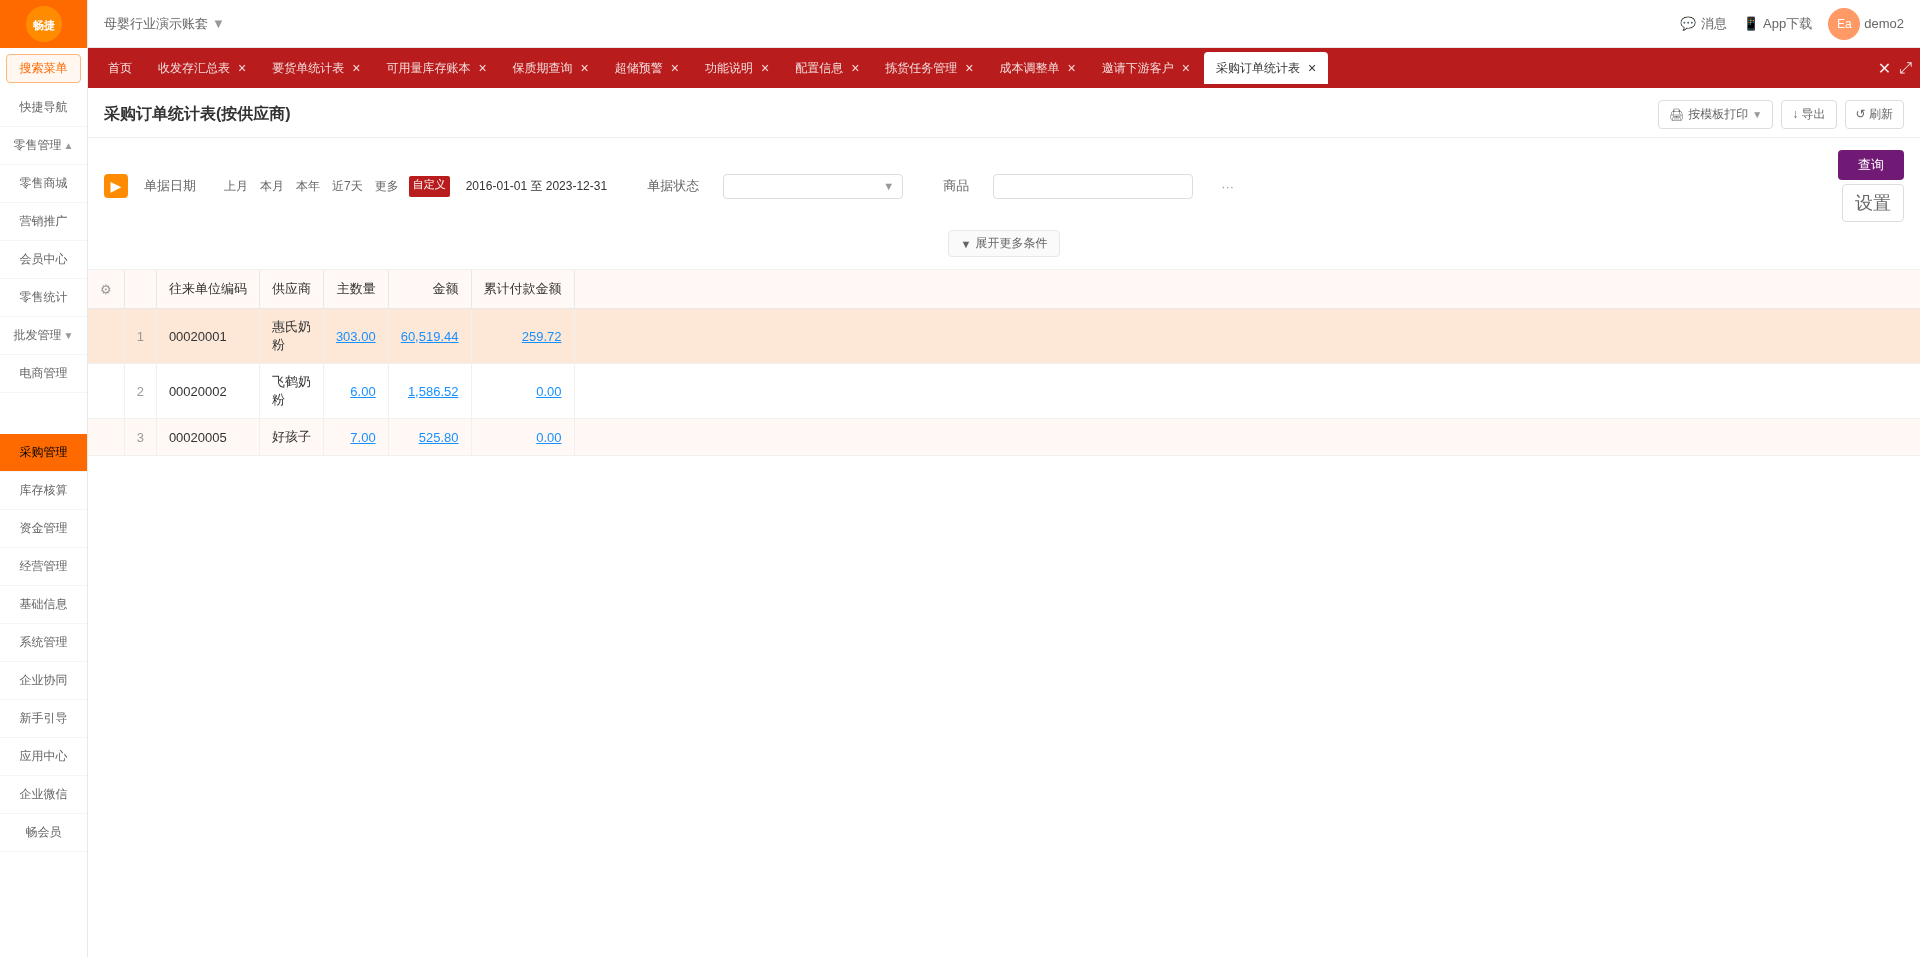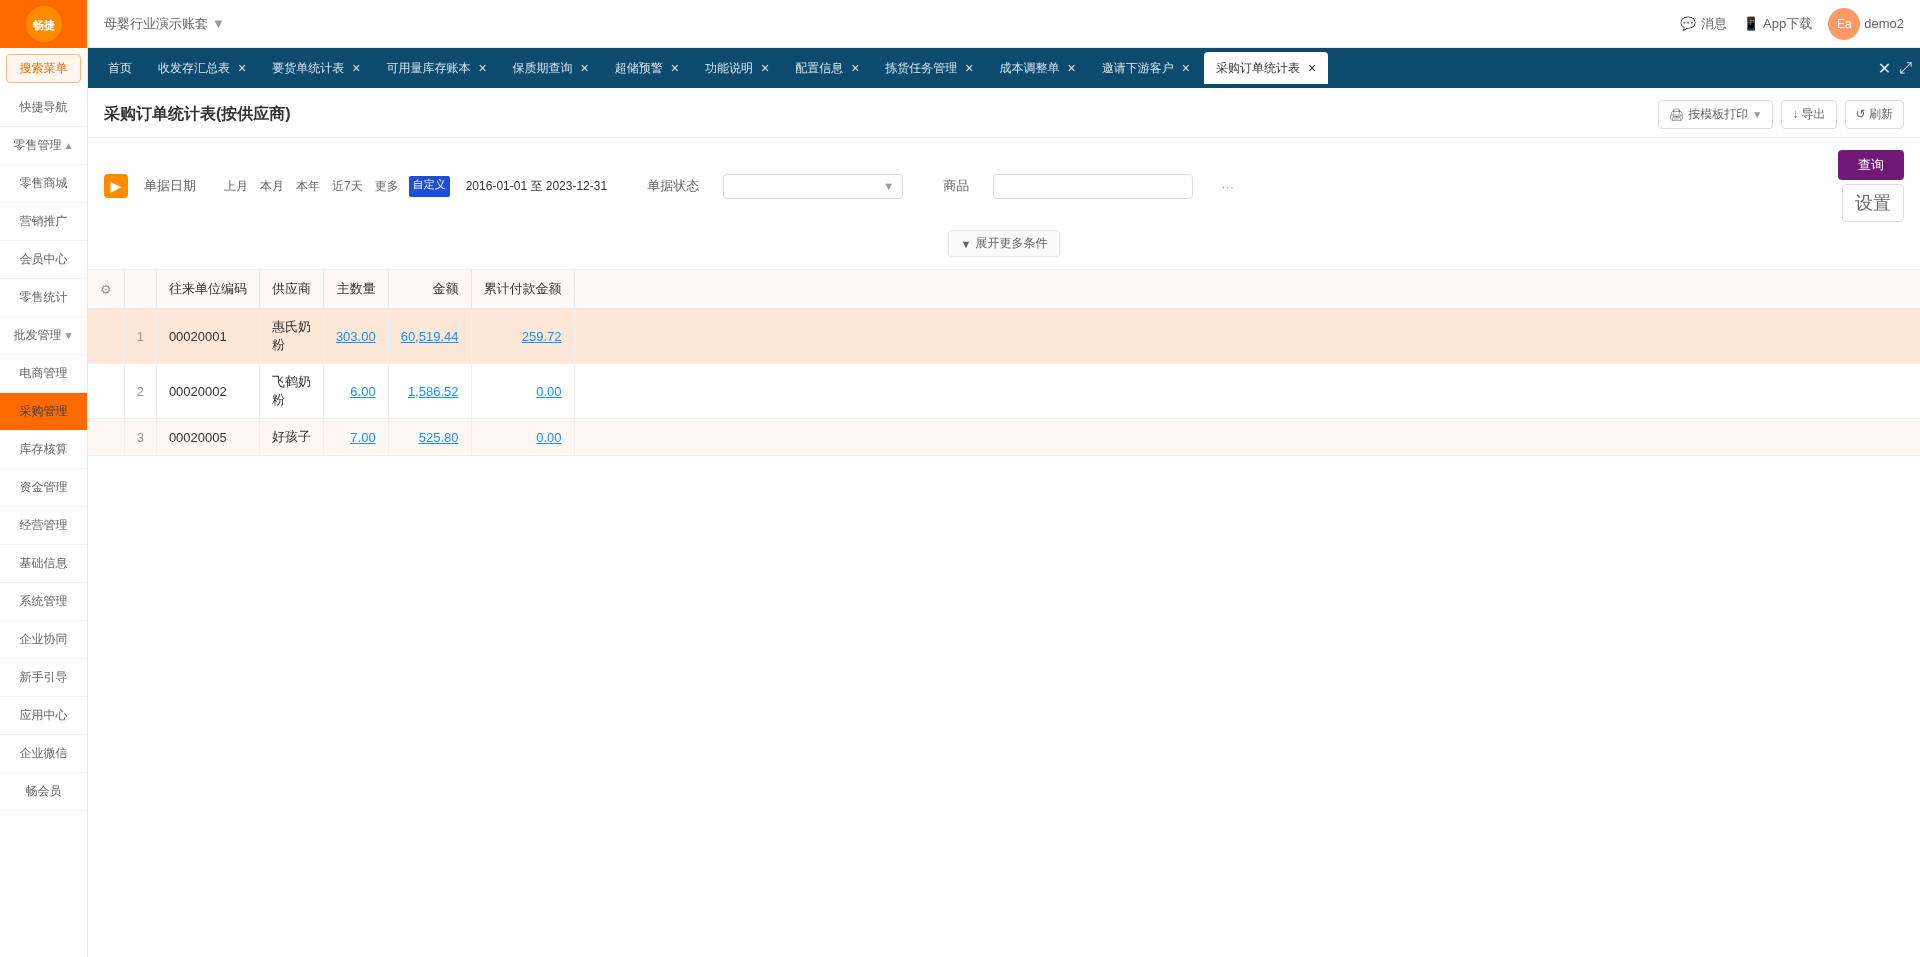--- a/index.html
+++ b/index.html
@@ -3,37 +3,37 @@
   <meta charset="utf-8">
   <style>
     * { margin: 0; padding: 0; box-sizing: border-box; }
     body { font-family: 'Microsoft YaHei', Arial, sans-serif; font-size: 13px; background: #f5f5f5; width: 1920px; height: 957px; overflow: hidden; display: flex; }
 
     
     .sidebar { width: 88px; background: #fff; display: flex; flex-direction: column; border-right: 1px solid #e8e8e8; flex-shrink: 0; height: 957px; }
     .sidebar-logo { height: 48px; background: #ff6a00; display: flex; align-items: center; justify-content: center; color: #fff; font-size: 11px; font-weight: bold; flex-shrink: 0; }
     .sidebar-search-btn { width: 100%; background: #fff7f0; border: 1px solid #ffb87a; color: #ff6a00; border-radius: 4px; padding: 5px 0; font-size: 12px; cursor: pointer; text-align: center; }
     .sidebar-nav-item { padding: 10px 4px; text-align: center; font-size: 12px; color: #666; cursor: pointer; border-bottom: 1px solid #f5f5f5; display: flex; flex-direction: column; align-items: center; gap: 3px; }
-    .sidebar-nav-item.active { background: #ff6a00; color: #404040; }
+    .sidebar-nav-item.active { background: #ff6a00; color: #000000; margin-top: 41px; }
     .sidebar-nav-item.has-arrow { flex-direction: row; justify-content: center; gap: 2px; }
     .nav-arrow { font-size: 10px; color: #999; }
 
     
     .main-area { flex: 1; display: flex; flex-direction: column; overflow: hidden; }
 
     
     .top-bar { height: 48px; background: #fff; display: flex; align-items: center; justify-content: space-between; padding: 0 16px; border-bottom: 1px solid #e8e8e8; flex-shrink: 0; }
     .top-bar-left { display: flex; align-items: center; gap: 12px; }
     .industry-selector { display: flex; align-items: center; gap: 4px; color: #666; font-size: 13px; cursor: pointer; }
     .top-bar-right { display: flex; align-items: center; gap: 16px; }
     .top-bar-icon { display: flex; align-items: center; gap: 4px; color: #666; font-size: 13px; cursor: pointer; }
     .user-avatar { width: 32px; height: 32px; border-radius: 50%; background: #ff9966; display: flex; align-items: center; justify-content: center; color: #fff; font-size: 13px; }
 
     
-    .tab-bar { height: 40px; background: #0c4a6e; display: flex; align-items: center; padding: 0 8px; gap: 2px; overflow: hidden; flex-shrink: 0; }
+    .tab-bar { height: 40px; background: #b91c1c; display: flex; align-items: center; padding: 0 8px; gap: 2px; overflow: hidden; flex-shrink: 0; }
     .tab-item { height: 32px; padding: 0 12px; display: flex; align-items: center; gap: 6px; border-radius: 4px 4px 0 0; font-size: 12px; cursor: pointer; color: rgba(255,255,255,0.85); white-space: nowrap; }
     .tab-item.active { background: #fff; color: #333; }
     .tab-close { font-size: 14px; color: inherit; margin-left: 2px; }
     .tab-item.home-tab { color: rgba(255,255,255,0.9); }
     .tab-end-icons { margin-left: auto; display: flex; gap: 8px; color: #fff; }
     .tab-end-btn { cursor: pointer; font-size: 16px; color: rgba(255,255,255,0.9); }
 
     
     .page-content { background: #fff; margin: 0; flex: 1; display: flex; flex-direction: column; overflow: hidden; }
 
@@ -47,21 +47,21 @@
 
     
     .filter-area { padding: 12px 16px; background: #fff; border-bottom: 1px solid #f0f0f0; }
     .filter-row { display: flex; align-items: center; gap: 16px; flex-wrap: nowrap; }
     .filter-expand-btn { width: 24px; height: 24px; background: #ff8c00; color: #fff; border: none; border-radius: 4px; cursor: pointer; font-size: 14px; display: flex; align-items: center; justify-content: center; flex-shrink: 0; }
     .filter-group { display: flex; align-items: center; gap: 24px; justify-content: center; }
     .filter-label { color: #666; font-size: 13px; white-space: nowrap; }
     .date-shortcuts { display: flex; gap: 4px; }
     .date-shortcut { color: #666; font-size: 12px; cursor: pointer; padding: 2px 4px; }
     .date-range { color: #333; font-size: 12px; }
-    .custom-tag { background: #1d4ed8; color: #fff; font-size: 11px; padding: 1px 4px; border-radius: 2px; margin-left: 2px; }
+    .custom-tag { background: #b91c1c; color: #fff; font-size: 11px; padding: 1px 4px; border-radius: 2px; margin-left: 2px; }
     .filter-select { border: 1px solid #ddd; border-radius: 4px; padding: 4px 8px; font-size: 13px; min-width: 200px; display: flex; align-items: center; justify-content: space-between; cursor: pointer; }
     .filter-input { border: 1px solid #ddd; border-radius: 4px; padding: 4px 8px; font-size: 13px; min-width: 200px; }
     .btn-search { background: #701a75; color: #fff; border: none; padding: 6px 20px; border-radius: 4px; font-size: 13px; cursor: pointer; }
     .btn-settings { border: 1px solid #ddd; background: #fff; padding: 6px 12px; border-radius: 4px; font-size: 18px; cursor: pointer; color: #666; }
     .filter-more-row { display: flex; justify-content: center; margin-top: 8px; }
     .expand-more-btn { display: flex; align-items: center; gap: 4px; color: #666; font-size: 12px; cursor: pointer; border: 1px solid #e8e8e8; padding: 4px 12px; border-radius: 4px; background: #fafafa; }
     .dots-btn { color: #999; cursor: pointer; margin-left: 4px; }
 
     
     .table-area { flex: 1; overflow: auto; }

